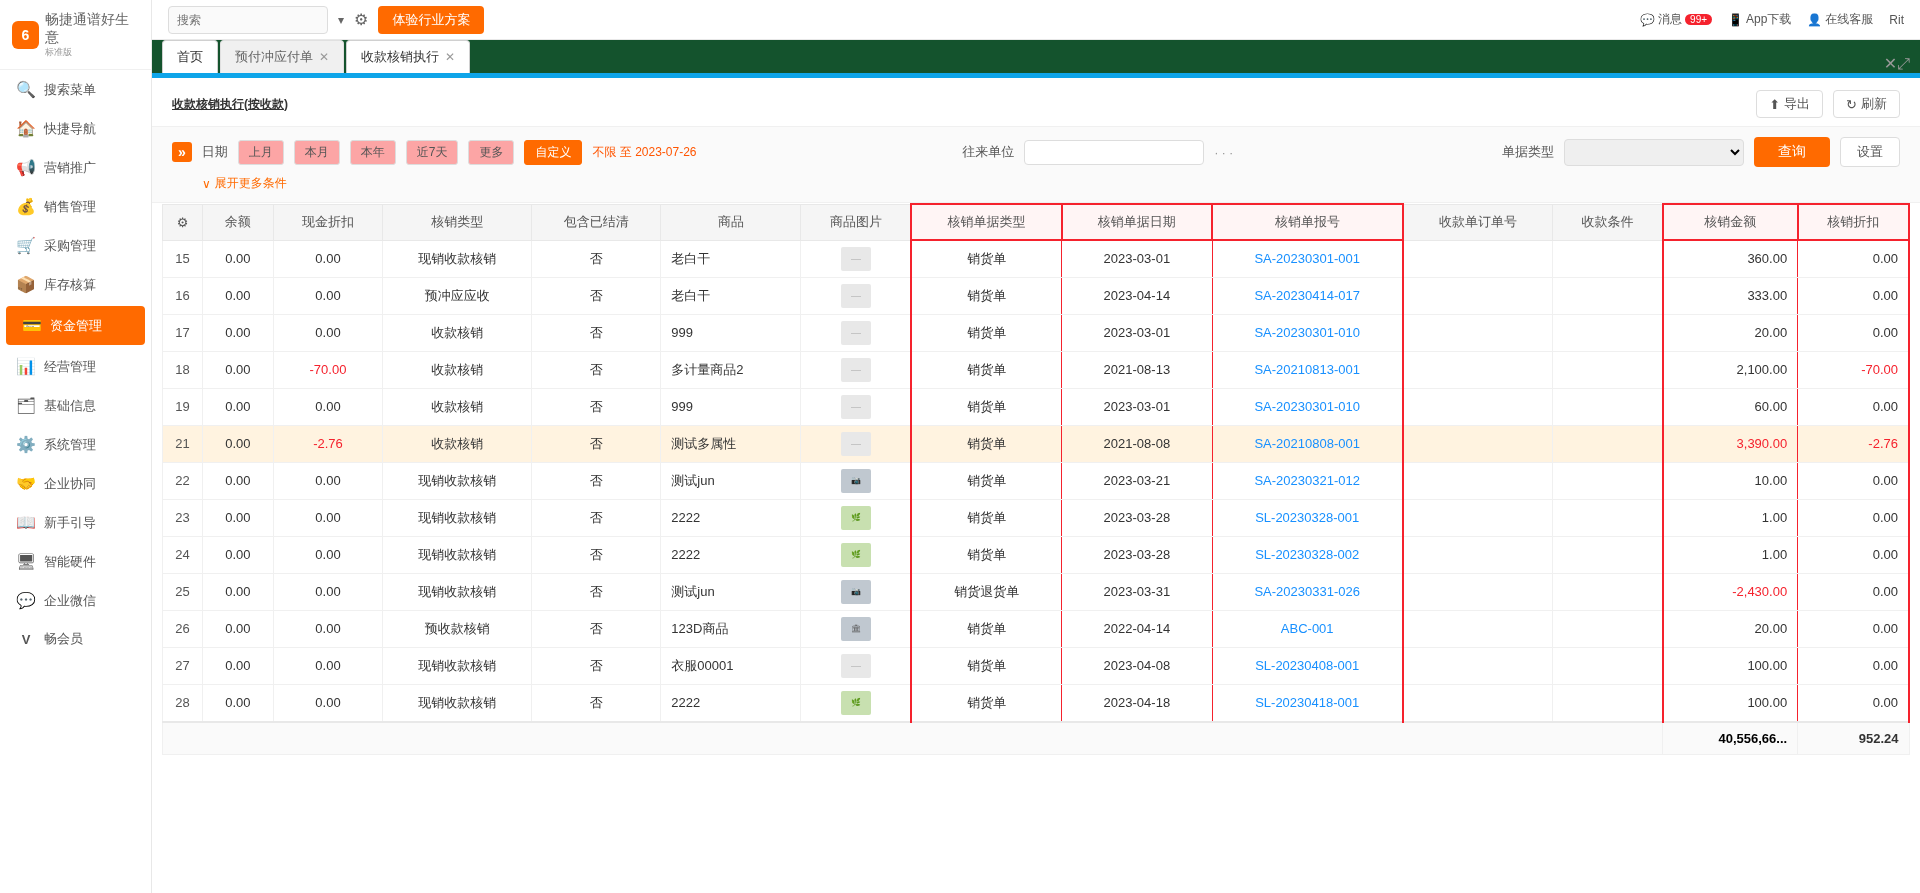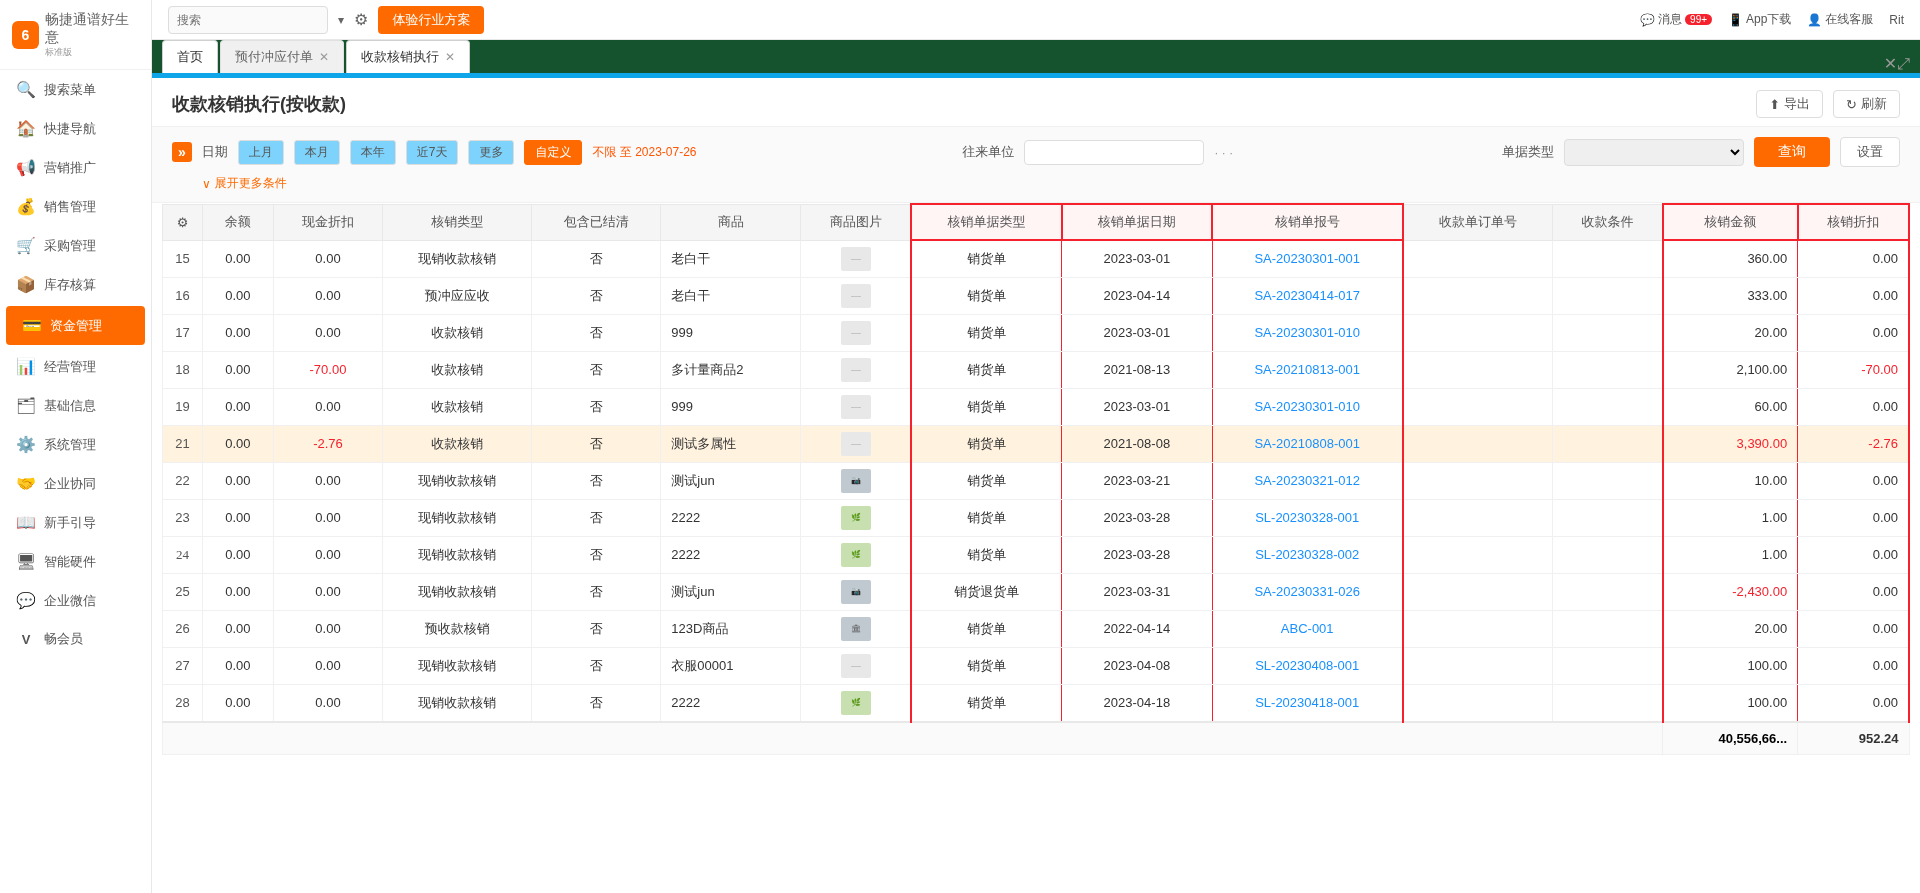--- a/index.html
+++ b/index.html
@@ -32,29 +32,29 @@
     
     .tabbar { height: 38px; background: #14532d; display: flex; align-items: flex-end; padding: 0 10px; border-bottom: 5px solid #0ea5e9; }
     .tab { padding: 7px 14px; border: 1px solid #e0e0e0; border-bottom: none; border-radius: 4px 4px 0 0; background: #f0f0f0; color: #666; font-size: 13px; cursor: pointer; display: flex; align-items: center; gap: 6px; margin-right: 2px; }
     .tab.active { background: #fff; color: #333; font-weight: 500; border-color: #d0d0d0; }
     .tab-close { color: #999; font-size: 12px; cursor: pointer; }
     .tab-home { background: #fff; color: #333; border-color: #d0d0d0; }
 
     
     .content { flex: 1; background: #fff; padding: 0; overflow: hidden; display: flex; flex-direction: column; }
     .page-header { padding: 12px 20px 8px; display: flex; justify-content: space-between; align-items: center; border-bottom: 1px solid #f0f0f0; }
-    .page-title { font-size: 18px; font-weight: 600; color: #333; }
+    .page-title { font-size: 12px; font-weight: 600; color: #333; text-decoration: underline; }
     .page-actions { display: flex; gap: 10px; }
     .btn-outline { border: 1px solid #ddd; background: #fff; color: #555; border-radius: 4px; padding: 4px 12px; cursor: pointer; font-size: 13px; display: flex; align-items: center; gap: 4px; }
 
     
     .filter-bar { padding: 10px 20px; border-bottom: 1px solid #f0f0f0; background: #fafafa; }
     .filter-row { display: flex; align-items: center; gap: 10px; flex-wrap: wrap; }
     .filter-label { font-size: 13px; color: #555; }
-    .filter-btn { padding: 3px 10px; border: 1px solid #ddd; border-radius: 3px; background: #7dd3fc; color: #555; cursor: pointer; font-size: 12px; }
+    .filter-btn { padding: 3px 10px; border: 1px solid #ddd; border-radius: 3px; background: #fca5a5; color: #555; cursor: pointer; font-size: 12px; }
     .filter-btn.custom { background: #ff6a00; color: white; border-color: #ff6a00; }
     .filter-date { color: #f50; font-size: 12px; }
     .filter-arrow { color: #ff6a00; font-size: 14px; font-weight: bold; cursor: pointer; background: #ff6a00; color: white; padding: 2px 6px; border-radius: 3px; }
     .filter-input { border: 1px solid #ddd; border-radius: 4px; padding: 4px 10px; font-size: 13px; width: 180px; }
     .filter-select { border: 1px solid #ddd; border-radius: 4px; padding: 4px 10px; font-size: 13px; width: 180px; }
     .btn-query { background: #ff6a00; color: white; border: none; border-radius: 4px; padding: 6px 24px; cursor: pointer; font-size: 14px; }
     .btn-setting { border: 1px solid #ddd; background: #fff; color: #555; border-radius: 4px; padding: 5px 16px; cursor: pointer; font-size: 13px; }
     .expand-btn { color: #ff6a00; cursor: pointer; font-size: 12px; display: flex; align-items: center; gap: 4px; }
     .filter-dots { color: #999; letter-spacing: 3px; }
 
@@ -411,21 +411,21 @@
               </td>
     <td style="border-left:2px solid #f5222d;border-right:1px solid #f5222d;">销货单</td>
     <td style="border-left:1px solid #f5222d;border-right:1px solid #f5222d;">2023-03-28</td>
     <td style="border-left:1px solid #f5222d;border-right:2px solid #f5222d;"><a class="link-blue">SL-20230328-001</a></td>
     <td></td>
     <td></td>
     <td style="text-align:right;border-left:2px solid #f5222d;border-right:1px solid #f5222d;">1.00</td>
     <td style="text-align:right;border-left:1px solid #f5222d;border-right:2px solid #f5222d;">0.00</td>
   </tr>
             <tr>
-    <td style="color:#555;font-family:Liberation Serif, serif;">24</td>
+    <td style="color:#555;">24</td>
     <td>0.00</td>
     <td style="">0.00</td>
     <td>现销收款核销</td>
     <td>否</td>
     <td style="text-align:left;">2222</td>
     <td>
                 <div style="width:30px;height:24px;background:#c8e0b0;border-radius:2px;margin:auto;display:flex;align-items:center;justify-content:center;font-size:8px;color:#666;">🌿</div>
               </td>
     <td style="border-left:2px solid #f5222d;border-right:1px solid #f5222d;">销货单</td>
     <td style="border-left:1px solid #f5222d;border-right:1px solid #f5222d;">2023-03-28</td>

